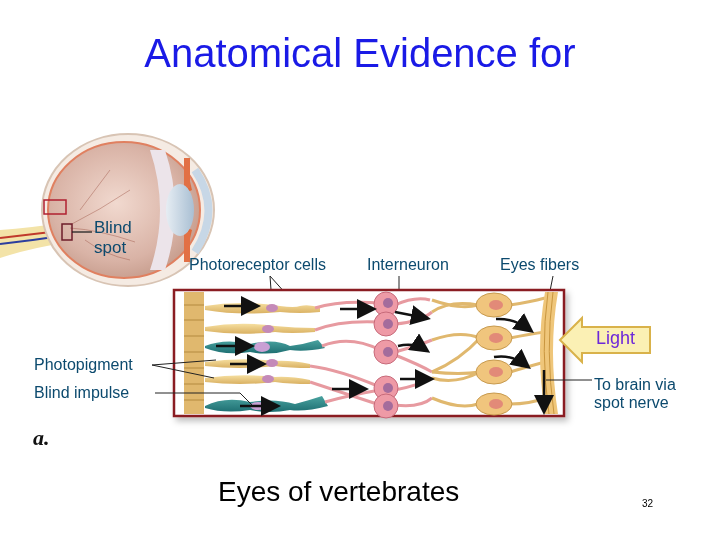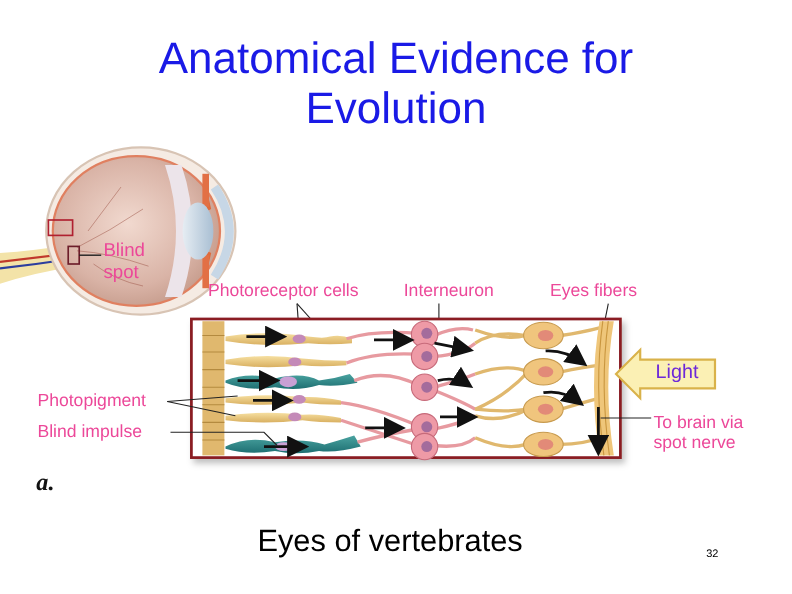--- a/index.html
+++ b/index.html
@@ -5,45 +5,43 @@
   html, body { margin: 0; padding: 0; }
   body {
     width: 720px; height: 540px; background: #ffffff; position: relative; overflow: hidden;
     font-family: "Liberation Sans", sans-serif;
   }
   .title {
     position: absolute; left: 0; top: 30px; width: 720px; text-align: center;
     color: #1a1ae6; font-size: 40px; line-height: 46px;
     font-family: "Liberation Sans", sans-serif;
   }
-  .lbl { position: absolute; color: #ec4899; font-size: 16px; font-family: "Liberation Sans", sans-serif; white-space: nowrap; }
+  .lbl { position: absolute; color: #0c4a6e; font-size: 16px; font-family: "Liberation Sans", sans-serif; white-space: nowrap; }
   .caption {
     position: absolute; left: 218px; top: 476px; font-size: 28px; color: #000;
     font-family: "Liberation Sans", sans-serif;
-    margin-left: 16px;
   }
   .pagenum {
     position: absolute; left: 642px; top: 498px; font-size: 10px; color: #000;
     font-family: "Liberation Sans", sans-serif;
   }
   .fig-letter {
     position: absolute; left: 33px; top: 425px; font-size: 22px; font-weight: bold; font-style: italic;
     font-family: "Liberation Serif", serif; color: #111;
   }
   .light-label {
     position: absolute; left: 596px; top: 328px; font-size: 18px; color:#6d28d9;
     font-family: "Liberation Sans", sans-serif;
   }
 </style>
 </head>
 <body>
 
 <div class="title">
   <div>Anatomical Evidence for</div>
-  <div>Evolution</div>
 </div>
 
 <svg style="position:absolute;left:0;top:130px" width="230" height="160" viewBox="0 0 230 160">
   <defs>
     <radialGradient id="eyeG" cx="45%" cy="45%" r="60%">
       <stop offset="0%" stop-color="#f1d9cf"></stop>
       <stop offset="70%" stop-color="#d9b3a6"></stop>
       <stop offset="100%" stop-color="#c49a8a"></stop>
     </radialGradient>
     <linearGradient id="lensG" x1="0" x2="1">

